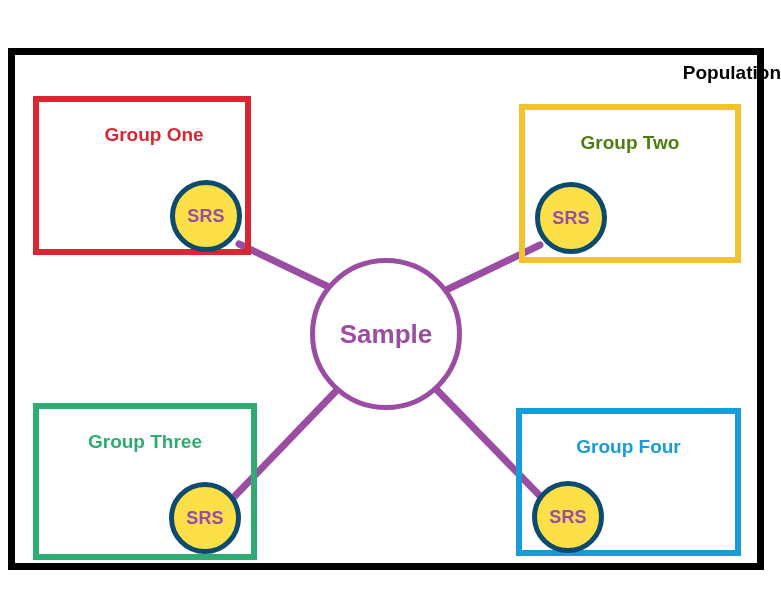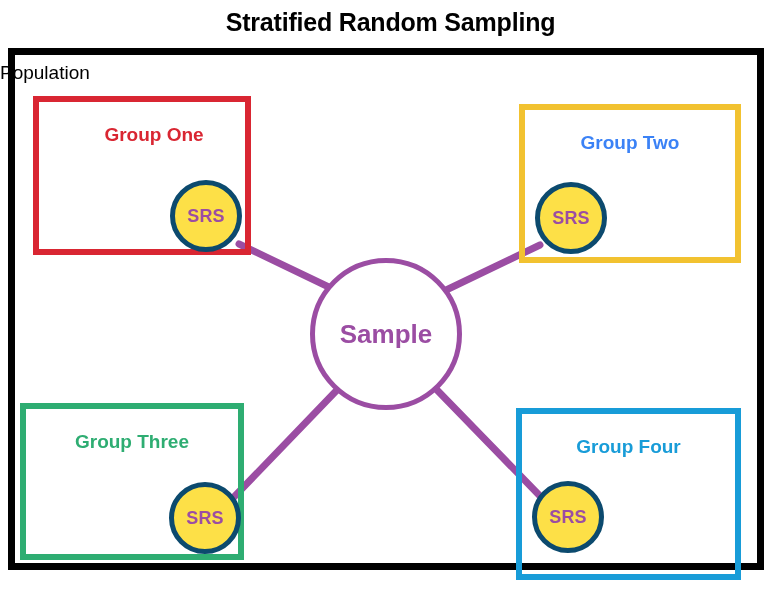--- a/index.html
+++ b/index.html
@@ -42,23 +42,23 @@
     height: 522px;
     border: 7px solid #000000;
     box-sizing: border-box;
     background: transparent;
   }
   .population-label {
     position: absolute;
     left: 0;
     top: 62px;
     width: 781px;
-    text-align: left;
+    text-align: right;
     font-size: 19px;
-    font-weight: normal;
+    font-weight: bold;
     color: #000000;
   }
 
   
   .group-box {
     position: absolute;
     box-sizing: border-box;
     border-style: solid;
     border-width: 6px;
     background: transparent;
@@ -71,26 +71,26 @@
     font-weight: bold;
     top: 22px;
     left: 0;
     white-space: nowrap;
   }
 
   #group-one-box   { left: 33px;  top: 96px;  width: 218px; height: 159px; border-color: #D92632; }
   #group-one-box   .group-label { color: #D92632; padding-left: 12px; }
 
   #group-two-box   { left: 519px; top: 104px; width: 222px; height: 159px; border-color: #F2C230; }
-  #group-two-box   .group-label { color: #3b82f6; }
+  #group-two-box   .group-label { color: #4d7c0f; }
 
-  #group-three-box { left: 20px;  top: 403px; width: 224px; height: 157px; border-color: #2EAD72; }
+  #group-three-box { left: 33px;  top: 403px; width: 224px; height: 157px; border-color: #2EAD72; }
   #group-three-box .group-label { color: #2EAD72; }
 
-  #group-four-box  { left: 516px; top: 408px; width: 225px; height: 172px; border-color: #189CD8; }
+  #group-four-box  { left: 516px; top: 408px; width: 225px; height: 148px; border-color: #189CD8; }
   #group-four-box  .group-label { color: #189CD8; }
 
   
   #links {
     position: absolute;
     left: 0;
     top: 0;
     width: 781px;
     height: 592px;
     pointer-events: none;
@@ -138,21 +138,20 @@
     font-size: 26px;
     font-weight: bold;
     color: #9B4DA3;
   }
 </style>
 </head>
 <body>
 
 <div id="canvas">
 
-  <div class="title">Stratified Random Sampling</div>
 
   <div class="population-box"></div>
   <div class="population-label">Population</div>
 
   <svg id="links" viewBox="0 0 781 592" xmlns="http://www.w3.org/2000/svg">
     <line x1="239" y1="244" x2="335" y2="290" stroke="#9B4DA3" stroke-width="7" stroke-linecap="round"></line>
     <line x1="540" y1="245" x2="442" y2="292" stroke="#9B4DA3" stroke-width="7" stroke-linecap="round"></line>
     <line x1="233" y1="498" x2="337" y2="390" stroke="#9B4DA3" stroke-width="7" stroke-linecap="round"></line>
     <line x1="540" y1="496" x2="437" y2="390" stroke="#9B4DA3" stroke-width="7" stroke-linecap="round"></line>
   </svg>

